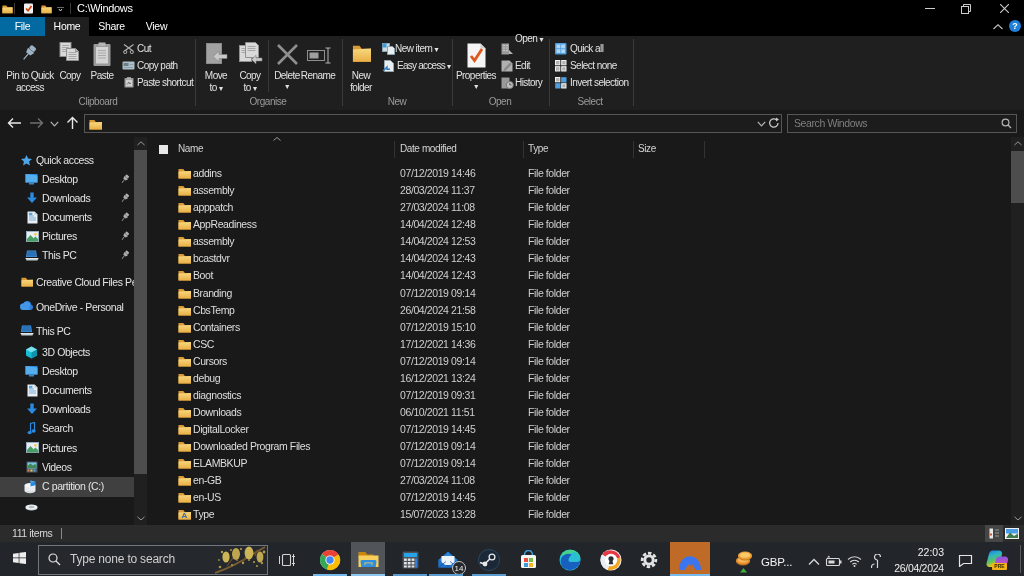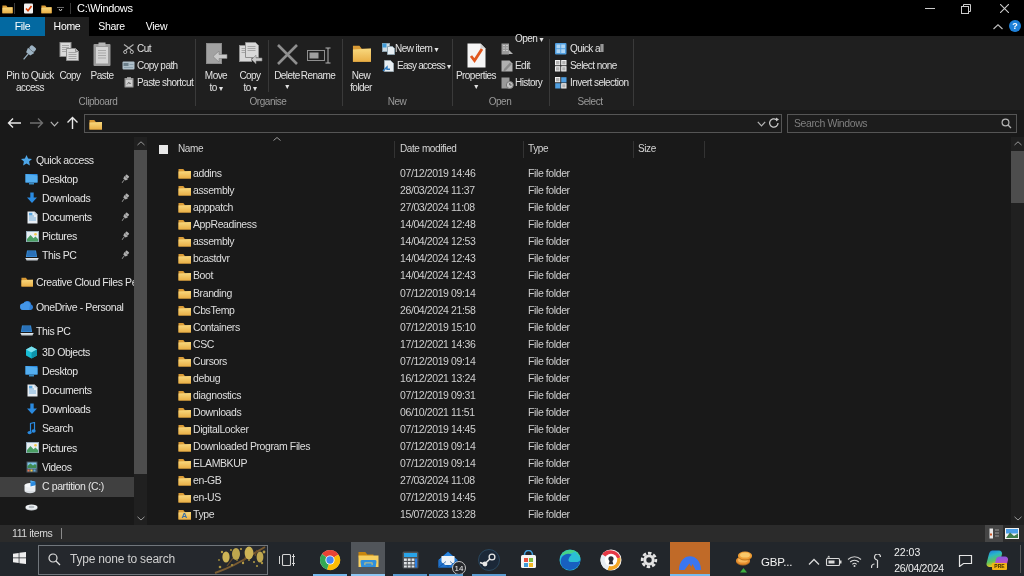--- a/index.html
+++ b/index.html
@@ -773,21 +773,21 @@
         <g stroke="#d9d9d9" fill="none" stroke-width="1.1">
           <path d="M1,4.5 a9,9 0 0 1 13,0" opacity="0.9"></path>
           <path d="M3.2,7 a6,6 0 0 1 8.6,0"></path>
           <path d="M5.4,9.3 a3,3 0 0 1 4.2,0"></path>
         </g>
         <circle cx="7.5" cy="11" r="1" fill="#d9d9d9"></circle>
       </svg>
   <svg class="abs" style="left:871px;top:554px" width="13" height="14">
         <path d="M6.5,13 V6 M6.5,6 a3,3 0 1 1 3,-3 M3.5,10 a3,3 0 1 0 3,3" stroke="#d9d9d9" stroke-width="1.2" fill="none"></path>
       </svg>
-  <div class="abs" style="left:894px;top:546px;width:50px;text-align:left;font-size:10.5px;color:#f0f0f0">22:03</div>
+  <div class="abs" style="left:894px;top:546px;width:50px;text-align:right;font-size:10.5px;color:#f0f0f0">22:03</div>
   <div class="abs" style="left:889px;top:562px;width:60px;text-align:center;font-size:10.5px;color:#f0f0f0;letter-spacing:-0.3px">26/04/2024</div>
   <svg class="abs" style="left:958px;top:554px" width="15" height="13">
         <path d="M1.5,1.5 h12 v8 h-8 l-4,3z" fill="none" stroke="#e5e5e5" stroke-width="1.2"></path>
       </svg>
   <svg class="abs" style="left:986px;top:550px" width="24" height="21">
     <defs>
           <linearGradient id="cp1" x1="0" y1="0" x2="0.3" y2="1">
             <stop offset="0" stop-color="#1f6fe0"></stop>
             <stop offset="0.35" stop-color="#2ab5c8"></stop>
             <stop offset="0.7" stop-color="#5ec45e"></stop>

